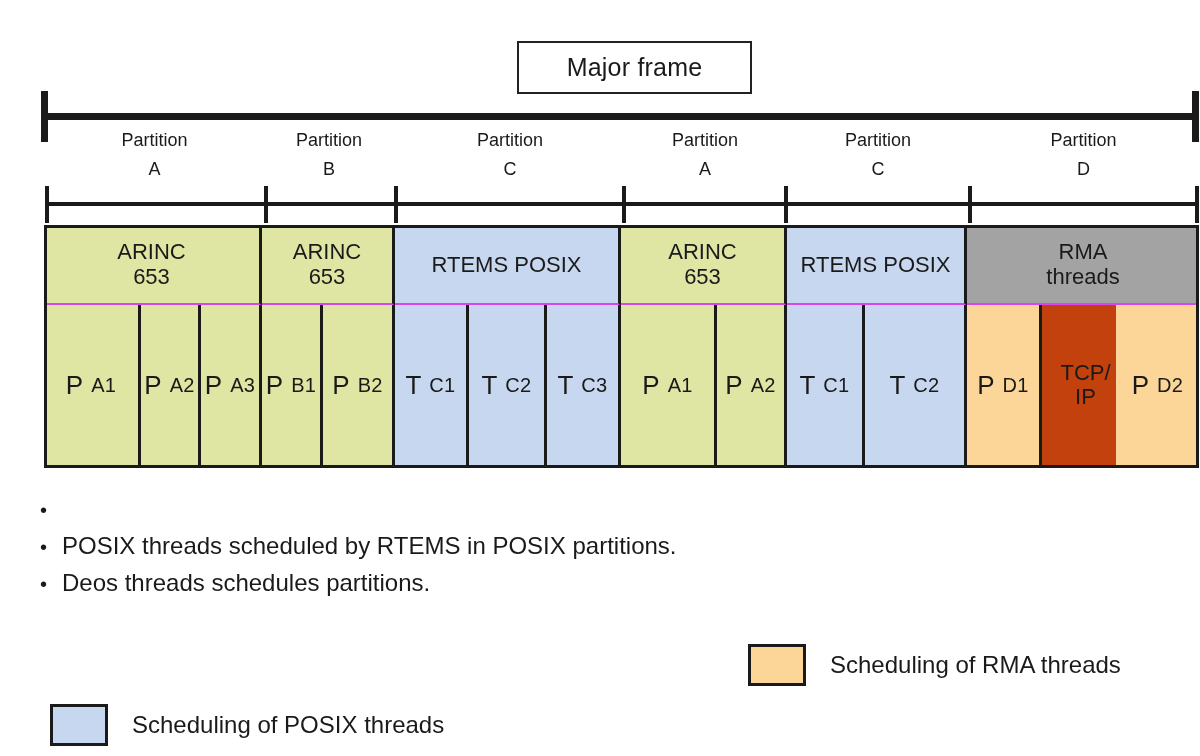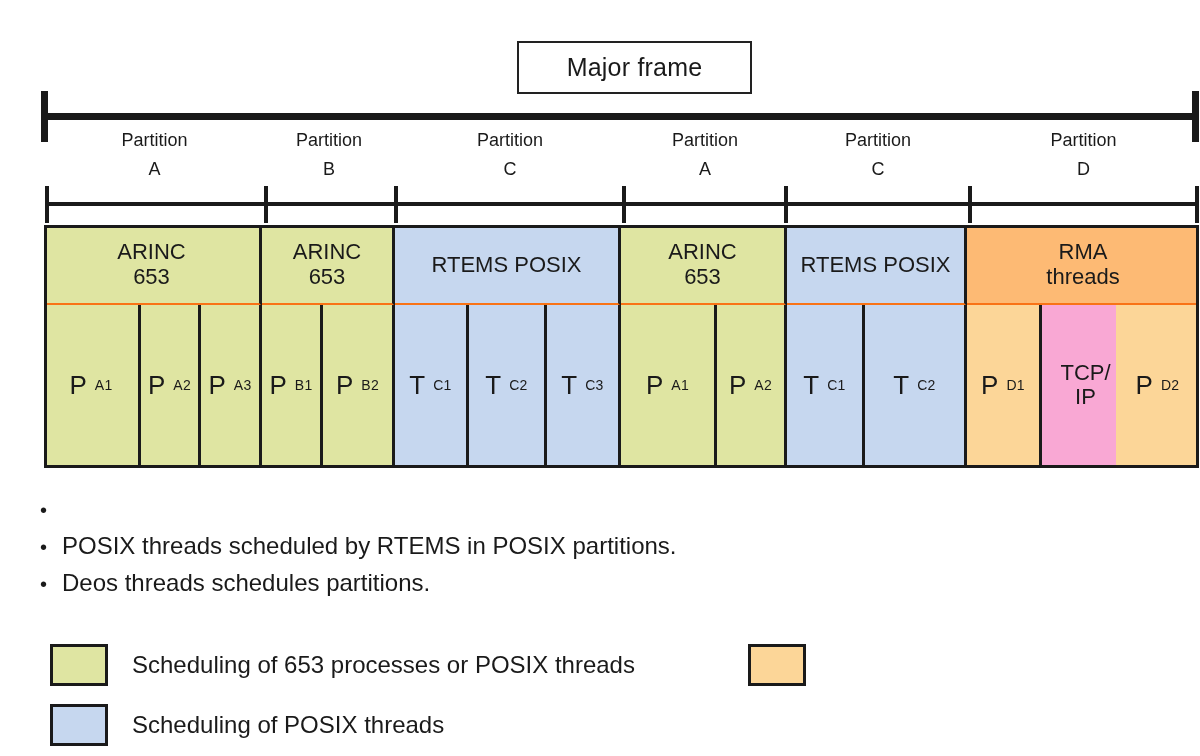--- a/index.html
+++ b/index.html
@@ -75,41 +75,41 @@
     position:absolute;left:0;top:0;width:100%;height:100%;
     border:3px solid #1a1a1a;
     box-sizing:border-box;
     pointer-events:none;
   }
   .os-cell{
     position:absolute;
     top:0;height:81px;
     box-sizing:border-box;
     border-right:3px solid #1a1a1a;
-    border-bottom:3px solid #f97316;
+    border-bottom:3px solid #d946ef;
     display:flex;align-items:center;justify-content:center;
     text-align:center;
     font-size:22px;
     line-height:25px;
     white-space:pre-line;
   }
   .os-cell.last{border-right:none;}
   .task-cell{
     position:absolute;
     top:80px;height:160px;
     box-sizing:border-box;
     border-right:3px solid #1a1a1a;
     display:flex;align-items:center;justify-content:center;
     text-align:center;
     font-size:24px;
     line-height:26px;
   }
   .task-cell.last{border-right:none;}
   .task-cell .base{font-size:26px;}
-  .task-cell .sub{font-size:14px;vertical-align:-5px;letter-spacing:.3px;margin-left:8px;}
+  .task-cell .sub{font-size:20px;vertical-align:-5px;letter-spacing:.3px;margin-left:8px;}
   .task-cell .plain{font-size:22px;line-height:24px;white-space:pre-line;}
 
   
   .bullets{
     position:absolute;
     left:40px;top:477px;width:900px;
     font-size:24px;
     line-height:35px;
   }
   .bullet-row{display:flex;align-items:baseline;}
@@ -190,21 +190,21 @@
   <div class="grid-wrap">
     <div id="os-row">
         <div class="os-cell" style="left: 0px; width: 218px; background: rgb(223, 229, 162);">ARINC
 653</div>
         <div class="os-cell" style="left: 218px; width: 133px; background: rgb(223, 229, 162);">ARINC
 653</div>
         <div class="os-cell" style="left: 351px; width: 226px; background: rgb(198, 215, 239);">RTEMS POSIX</div>
         <div class="os-cell" style="left: 577px; width: 166px; background: rgb(223, 229, 162);">ARINC
 653</div>
         <div class="os-cell" style="left: 743px; width: 180px; background: rgb(198, 215, 239);">RTEMS POSIX</div>
-        <div class="os-cell last" style="left: 923px; width: 232px; background: #fdba74;">RMA
+        <div class="os-cell last" style="left: 923px; width: 232px; background: #a3a3a3;">RMA
 threads</div>
       </div>
     <div id="task-row">
         <div class="task-cell" style="left: 0px; width: 97px; background: rgb(223, 229, 162);">
           <span class="base">P</span>
           <span class="sub">A1</span>
         </div>
         <div class="task-cell" style="left: 97px; width: 60px; background: rgb(223, 229, 162);">
           <span class="base">P</span>
           <span class="sub">A2</span>
@@ -246,21 +246,21 @@
           <span class="sub">C1</span>
         </div>
         <div class="task-cell" style="left: 821px; width: 102px; background: rgb(198, 215, 239);">
           <span class="base">T</span>
           <span class="sub">C2</span>
         </div>
         <div class="task-cell" style="left: 923px; width: 75px; background: rgb(252, 214, 152);">
           <span class="base">P</span>
           <span class="sub">D1</span>
         </div>
-        <div class="task-cell" style="left: 998px; width: 90px; background: #f9a8d4;">
+        <div class="task-cell" style="left: 998px; width: 90px; background: #c2410c;">
           <span class="plain">TCP/
 IP</span>
         </div>
         <div class="task-cell last" style="left: 1072px; width: 83px; background: rgb(252, 214, 152);">
           <span class="base">P</span>
           <span class="sub">D2</span>
         </div>
       </div>
     <div class="grid-outline"></div>
   </div>
@@ -273,26 +273,23 @@
         <span class="bullet-dot">•</span>
         <span>POSIX threads scheduled by RTEMS in POSIX partitions.</span>
       </div>
       <div class="bullet-row">
         <span class="bullet-dot">•</span>
         <span>Deos threads schedules partitions.</span>
       </div>
     </div>
 
   <div class="legend" id="legend">
-      <div class="legend-item" style="left: 50px; top: 8px;">
-        <div class="legend-swatch" style="background: rgb(223, 229, 162);"></div>
-        <div class="legend-text">Scheduling of 653 processes or POSIX threads</div>
-      </div>
       <div class="legend-item" style="left: 748px; top: 8px;">
         <div class="legend-swatch" style="background: rgb(252, 214, 152);"></div>
+        <div class="legend-text">Scheduling of RMA threads</div>
       </div>
       <div class="legend-item" style="left: 50px; top: 68px; justify-content: center;">
         <div class="legend-swatch" style="background: rgb(198, 215, 239);"></div>
         <div class="legend-text">Scheduling of POSIX threads</div>
       </div>
     </div>
 
 </div>
 
 </body></html>

